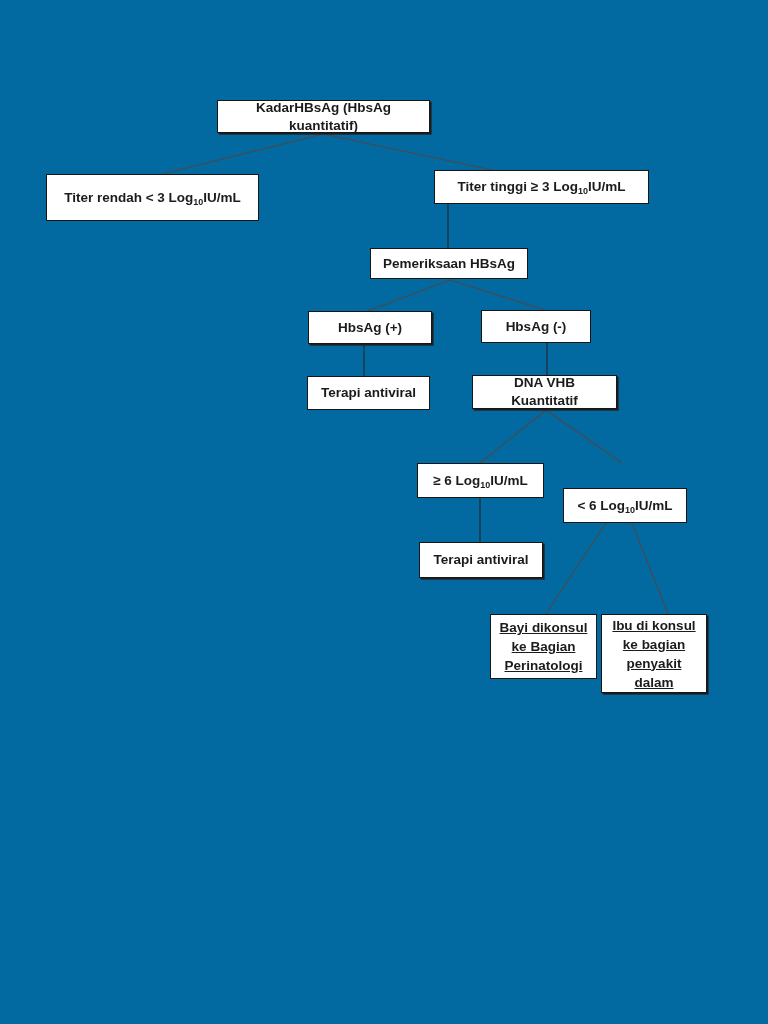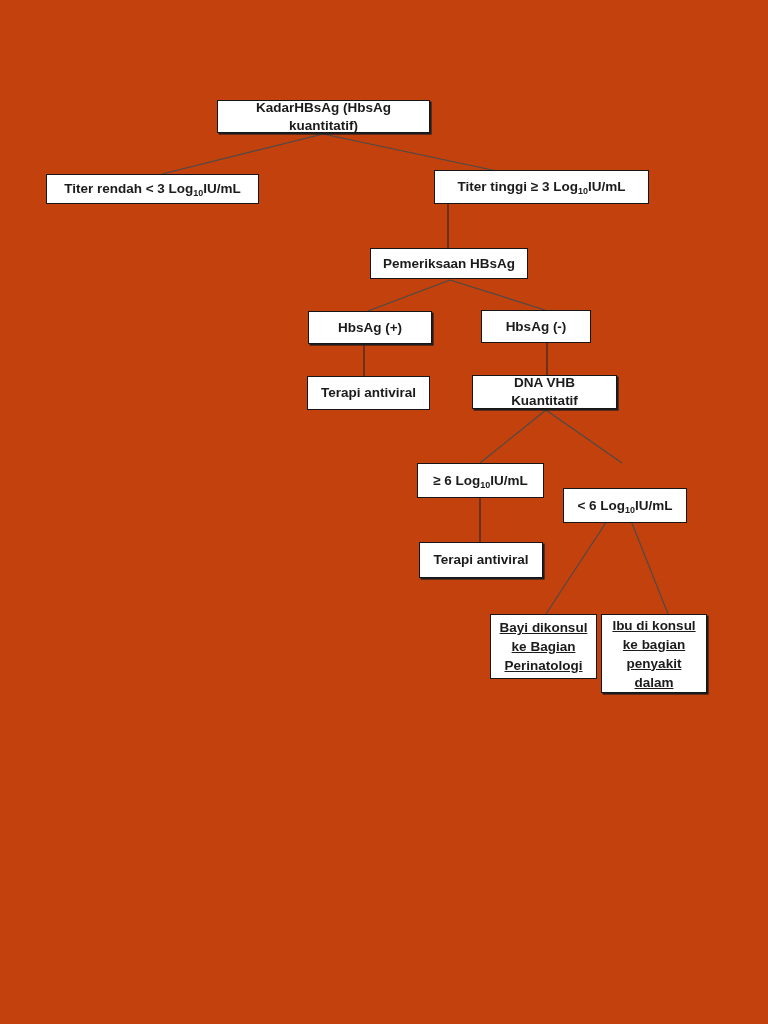--- a/index.html
+++ b/index.html
@@ -6,21 +6,21 @@
   html, body { background: #ffffff; }
   body {
     width: 768px; height: 1024px;
     font-family: "Liberation Sans", sans-serif;
     position: relative;
     overflow: hidden;
   }
   .page {
     position: absolute; left: 0; top: 0;
     width: 768px; height: 1024px;
-    background: #c2410c;
+    background: #0369a1;
   }
   .edges-layer {
     position: absolute; left: 0; top: 0;
     width: 768px; height: 1024px;
     pointer-events: none;
   }
   .node {
     position: absolute;
     background: #ffffff;
     border: 1.6px solid #161616;
@@ -64,21 +64,21 @@
     <line x1="546" y1="410" x2="622" y2="463"></line>
     <line x1="480" y1="498" x2="480" y2="542" stroke="#262626"></line>
     <line x1="622" y1="498" x2="546" y2="614"></line>
     <line x1="622" y1="498" x2="668" y2="614"></line>
   </svg>
 
   <div class="node shadowed" style="left:217px; top:100px; width:213px; height:33px;">
     <span class="lbl">KadarHBsAg (HbsAg kuantitatif)</span>
   </div>
 
-  <div class="node" style="left:46px; top:174px; width:213px; height:30px;text-align:right;">
+  <div class="node" style="left:46px; top:174px; width:213px; height:47px;text-align:right;">
     <span class="lbl"><span>Titer rendah &lt; 3 Log</span><sub>10</sub><span>IU/mL</span></span>
   </div>
 
   <div class="node" style="left:400px; top:170px; width:215px; height:34px;margin-left:34px;">
     <span class="lbl"><span>Titer tinggi ≥ 3 Log</span><sub>10</sub><span>IU/mL</span></span>
   </div>
 
   <div class="node shadowed" style="left:308px; top:311px; width:124px; height:33px;">
     <span class="lbl">HbsAg (+)</span>
   </div>

